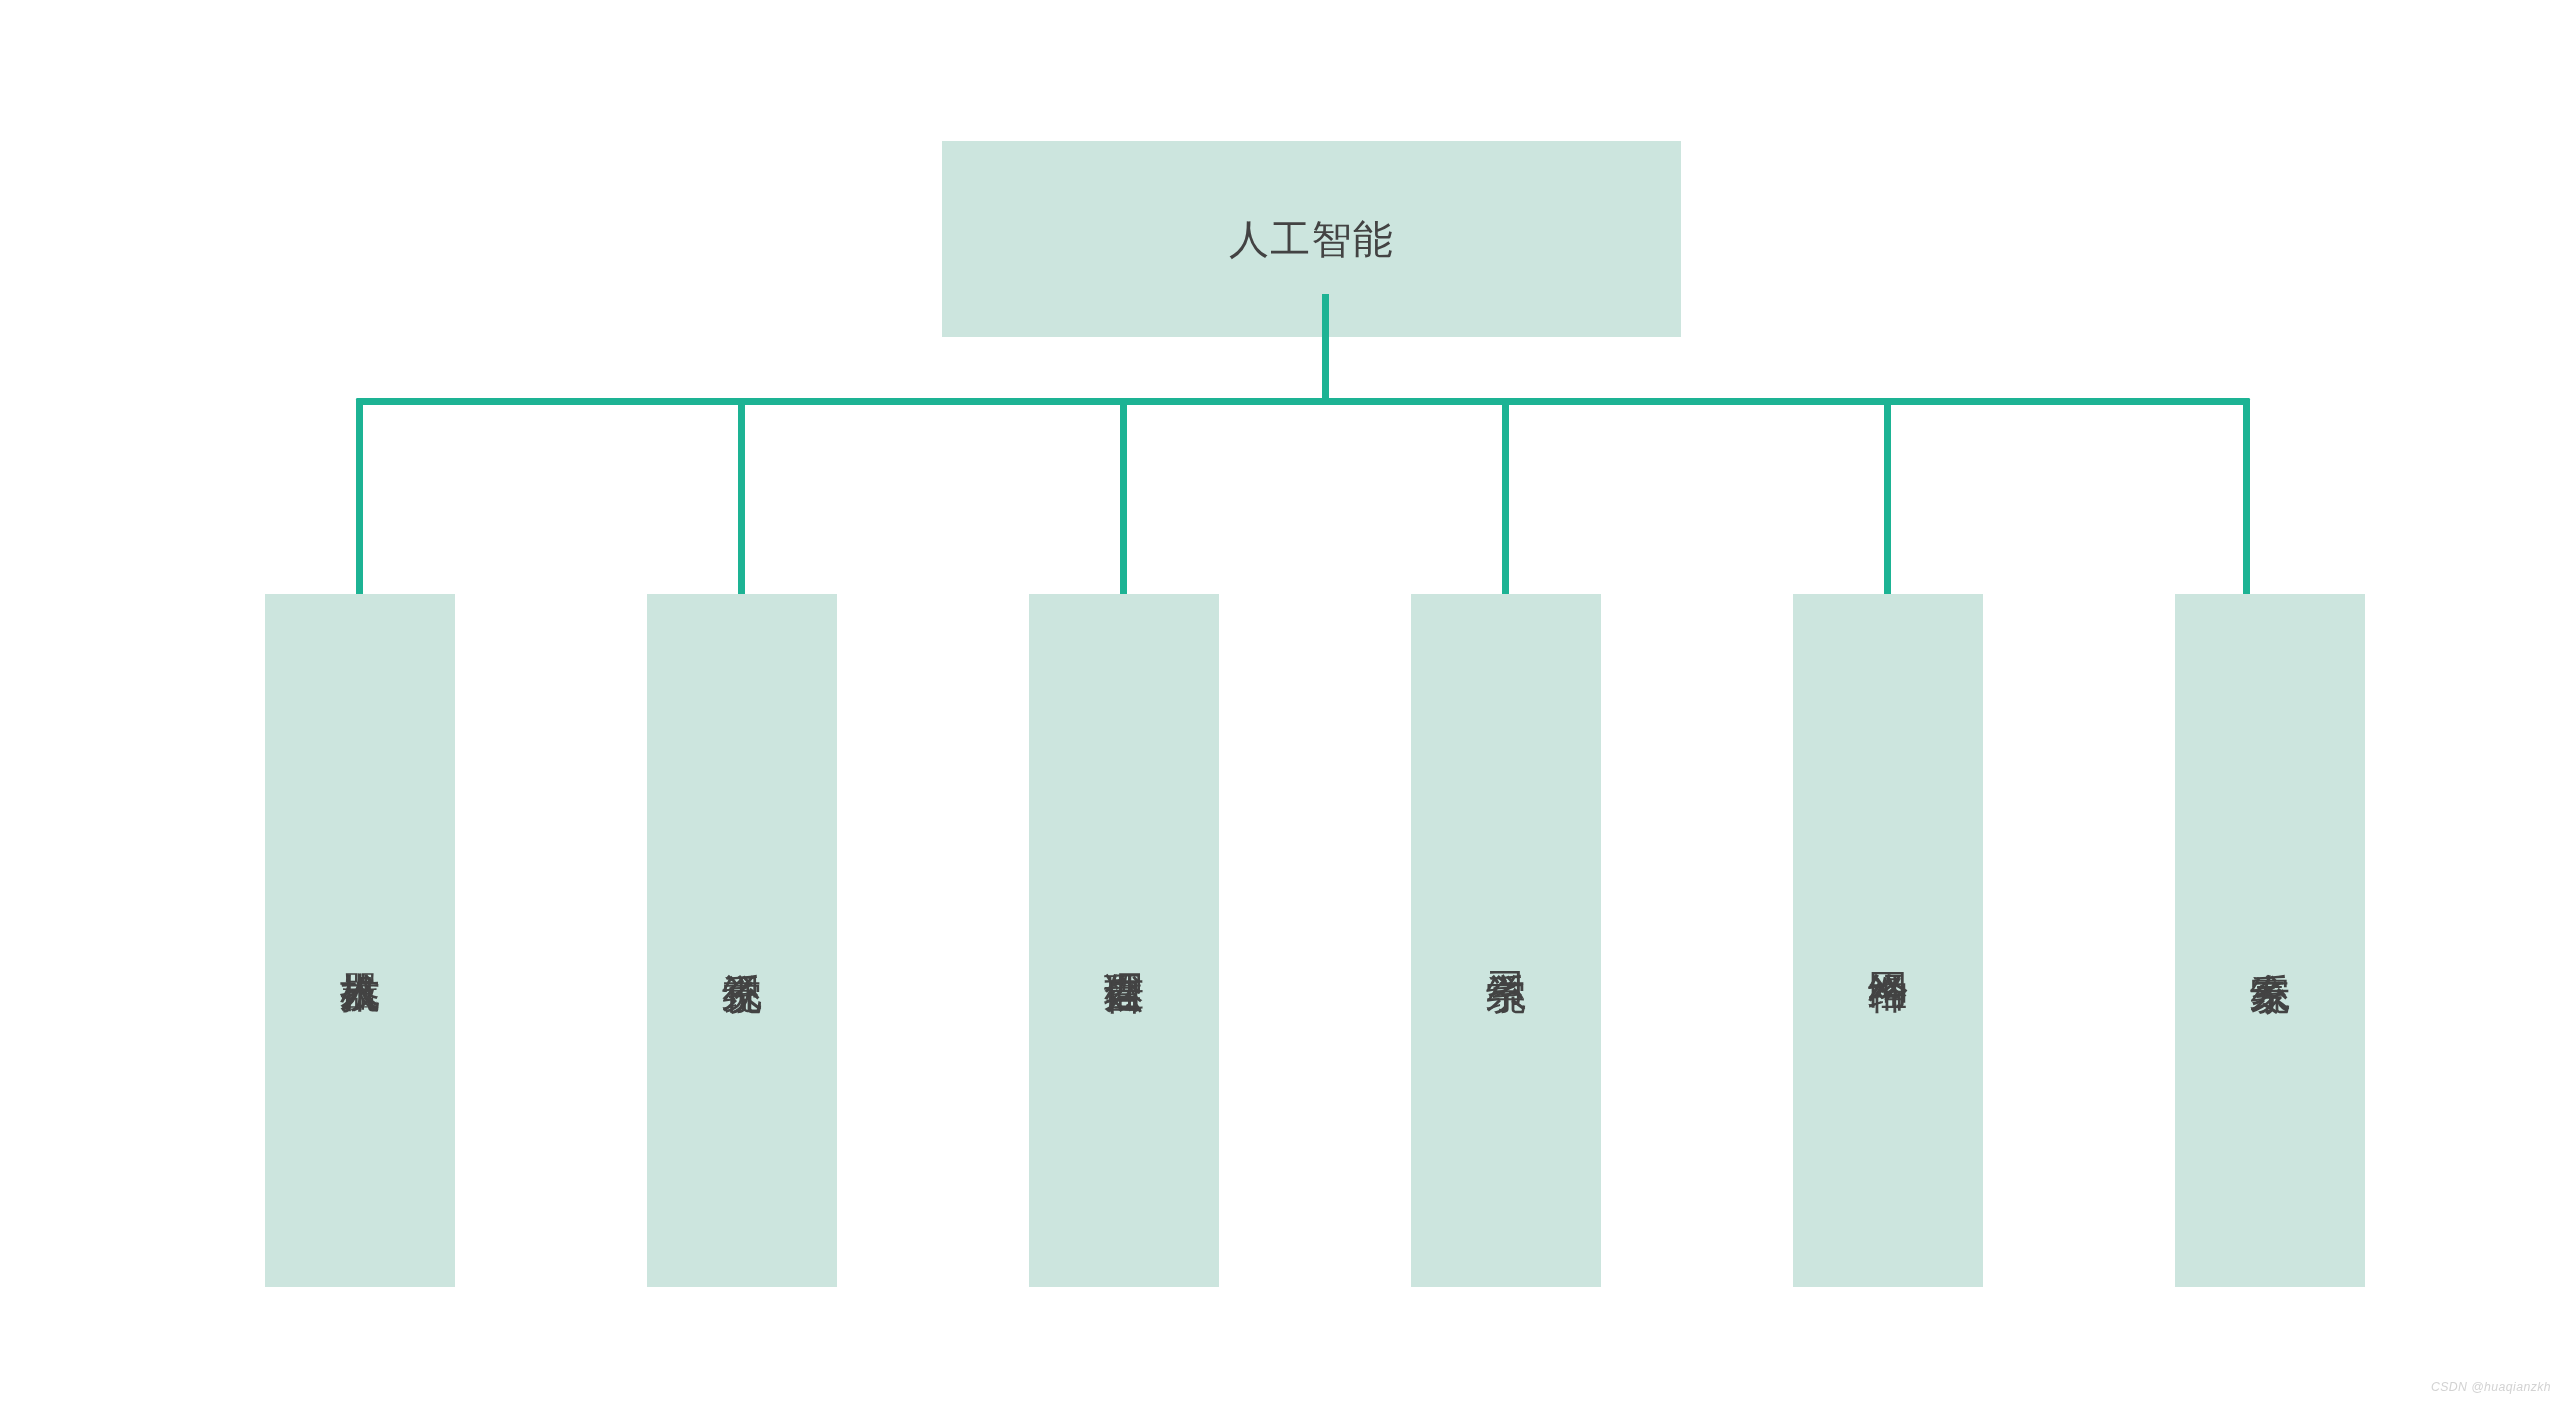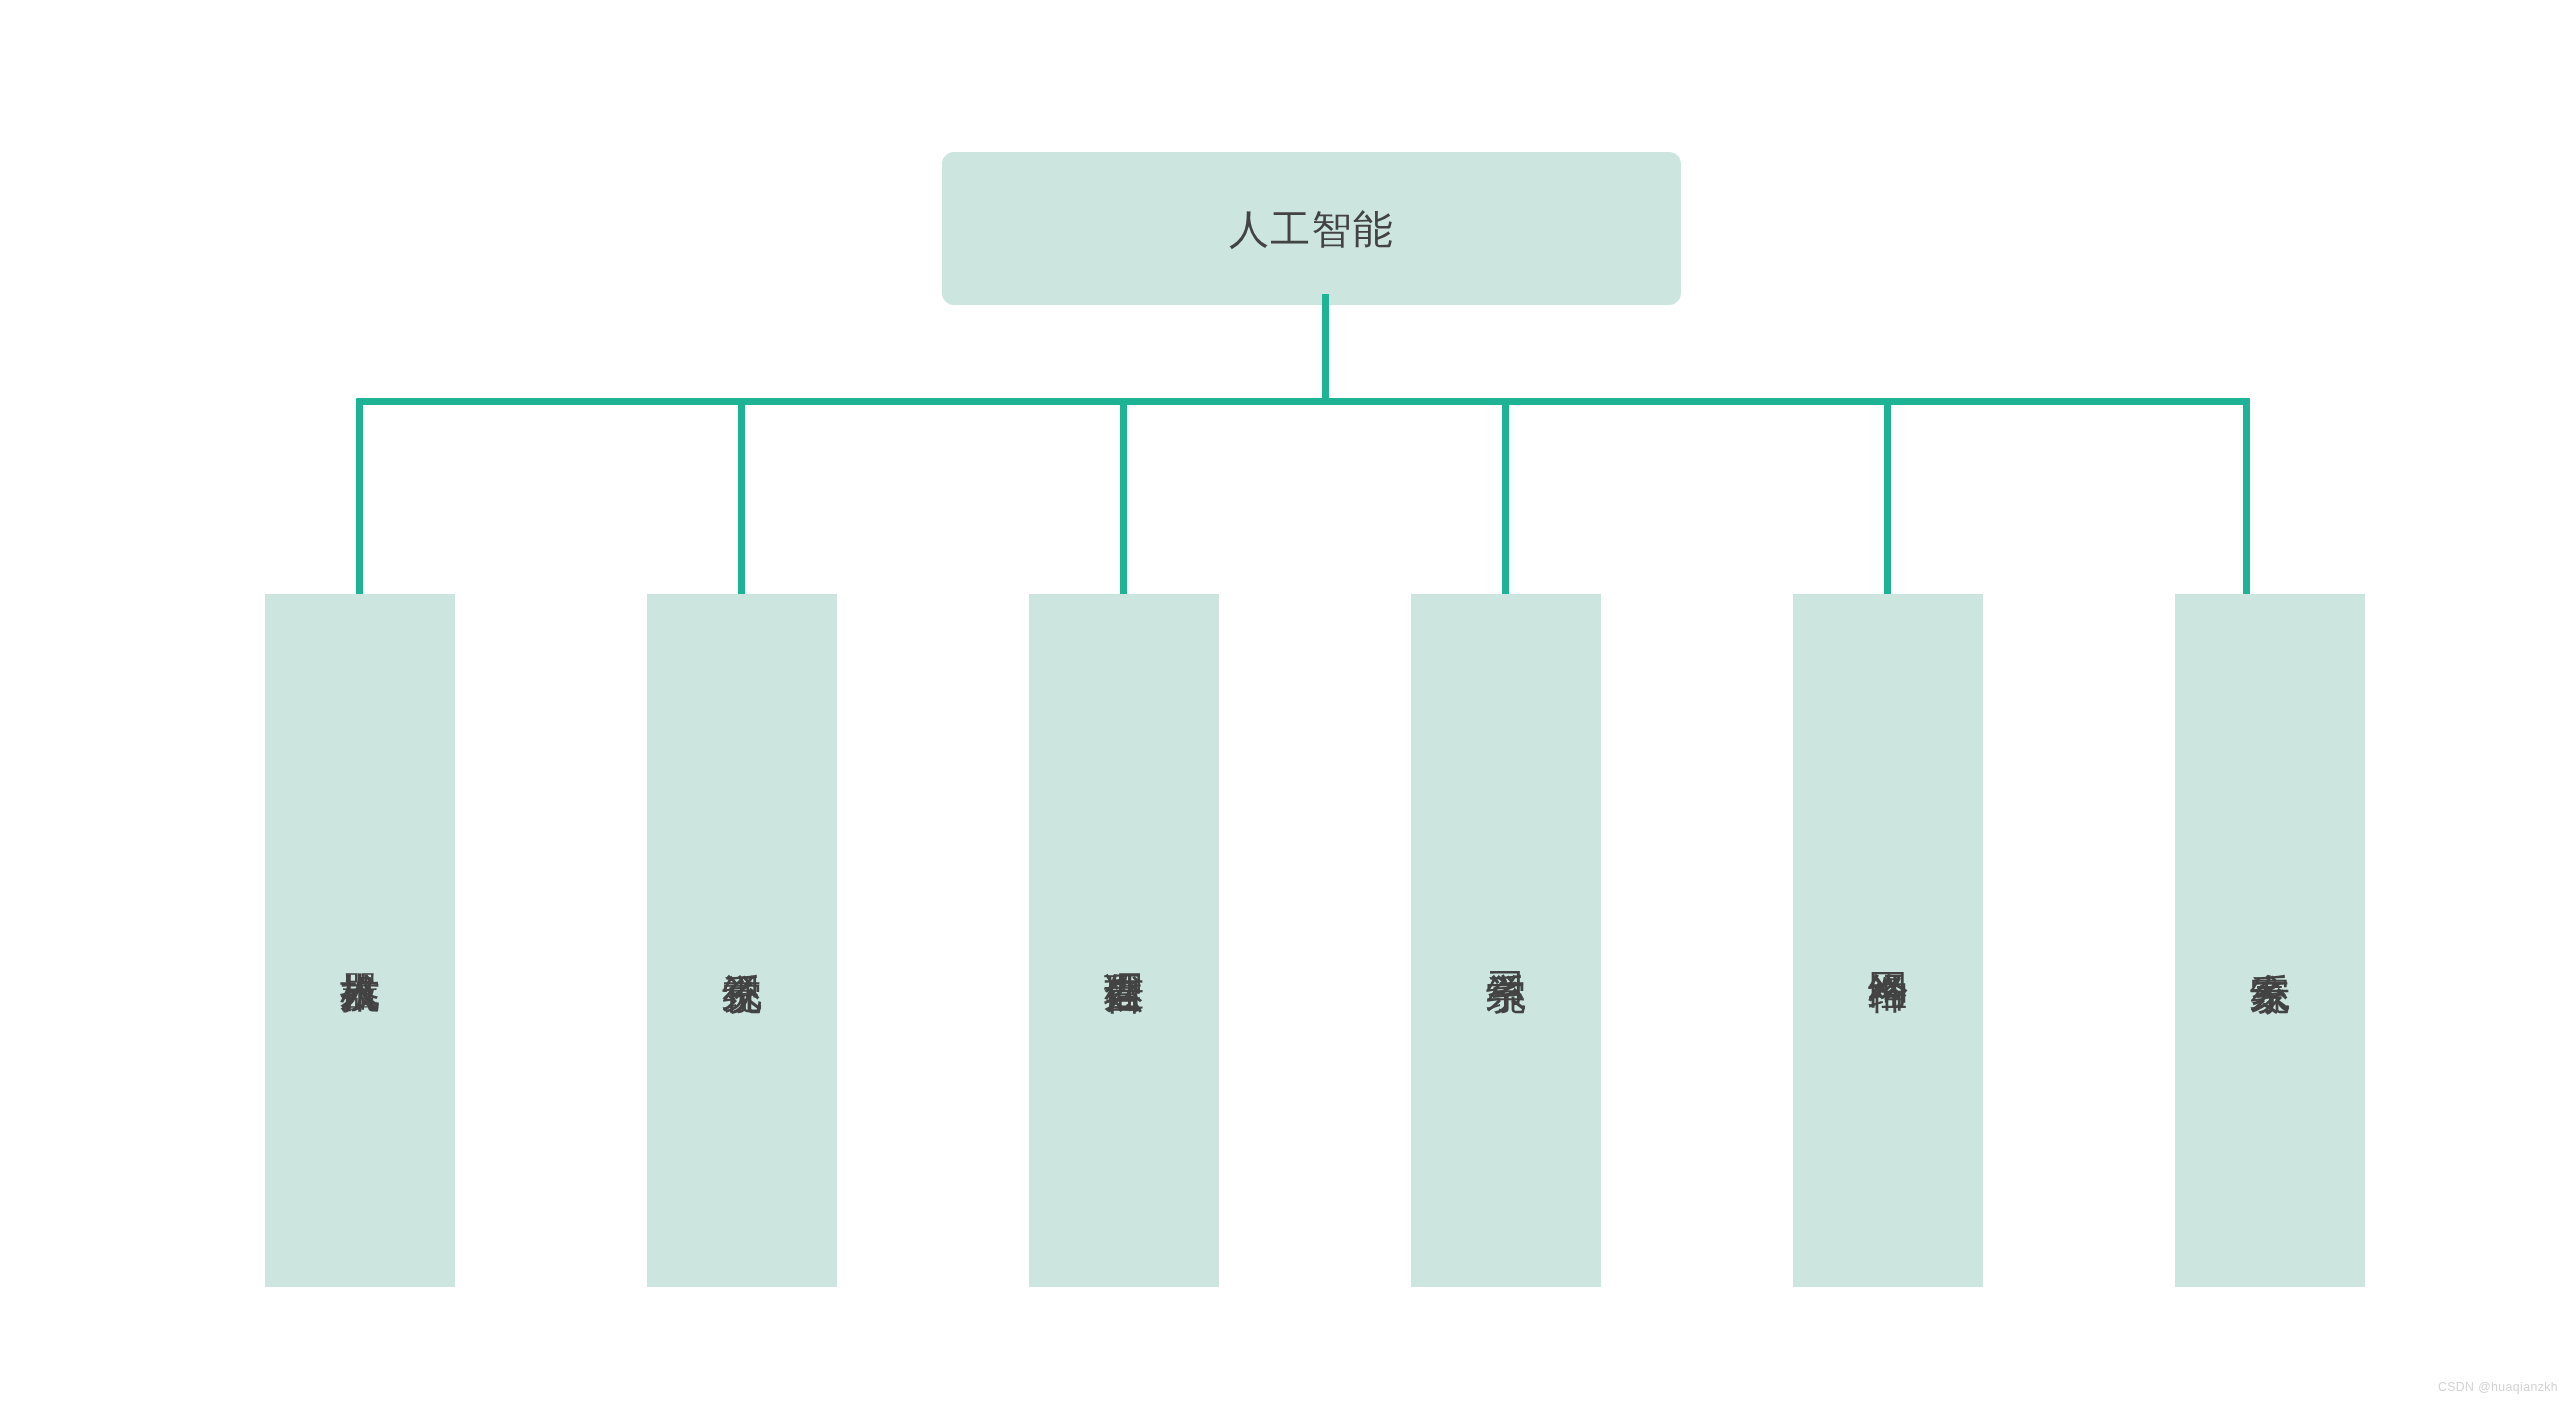--- a/index.html
+++ b/index.html
@@ -23,24 +23,23 @@
     position: absolute;
     background: #cce5de;
     box-sizing: border-box;
     display: flex;
     align-items: center;
     justify-content: center;
   }
 
   .root-node {
     left: 942px;
-    top: 152px;
+    top: 141px;
     width: 739px;
-    height: 153px;
-    border-radius: 12px;
+    height: 196px;
   }
   .root-label {
     font-size: 40px;
     color: #434343;
     letter-spacing: 1.3px;
     line-height: 1;
     white-space: nowrap;
   }
 
   .child-node {
@@ -94,26 +93,27 @@
   .drop-1 { left: 356px;  }
   .drop-2 { left: 738px; }
   .drop-3 { left: 1120px; }
   .drop-4 { left: 1502px; }
   .drop-5 { left: 1884px; }
   .drop-6 { left: 2243px; }
 
   
   .watermark {
     position: absolute;
-    right: 18px;
+    right: 25px;
     bottom: 10.4px;
     font-size: 12.3px;
     color: #d3d3d3;
     letter-spacing: 0.4px;
     white-space: nowrap;
+    font-style: italic;
   }
 </style>
 </head>
 <body>
 
 <div id="canvas">
 
   <div class="node root-node">
     <span class="root-label">人工智能</span>
   </div>

